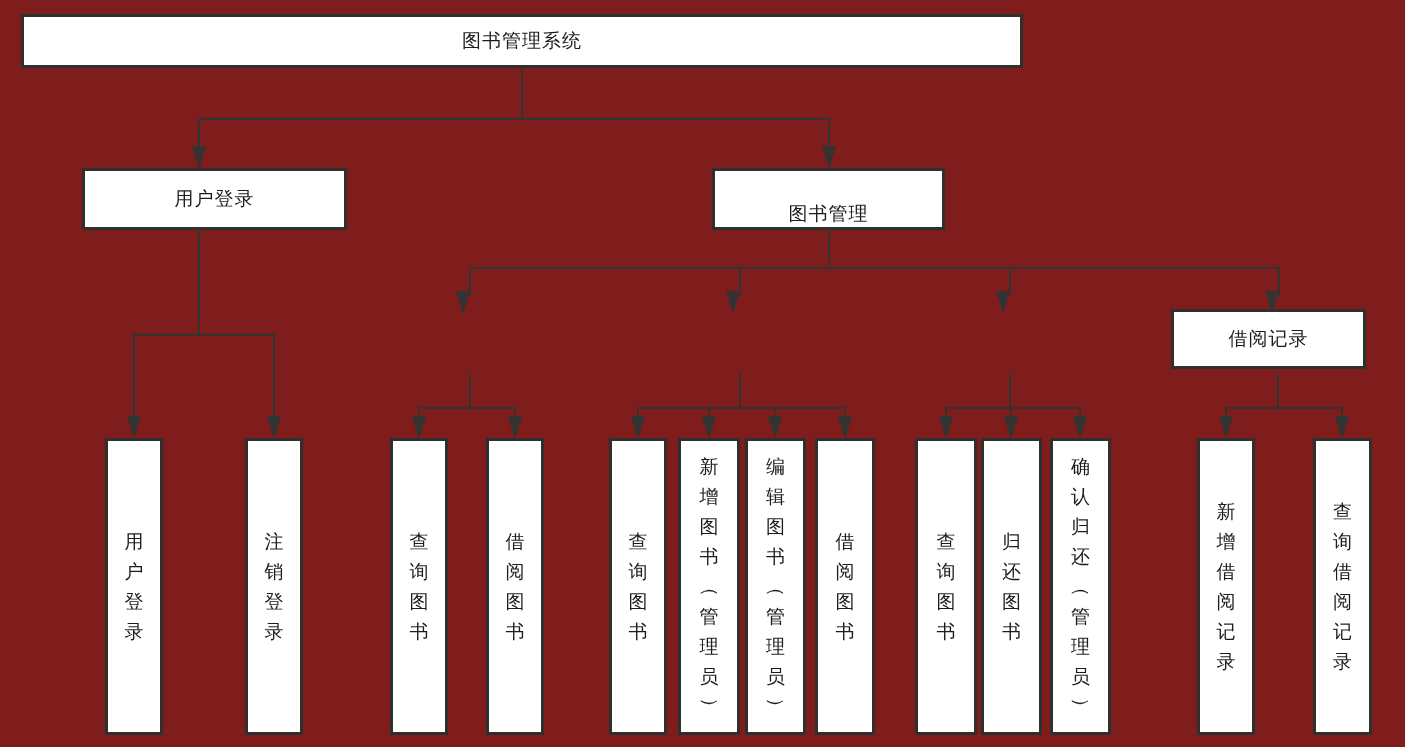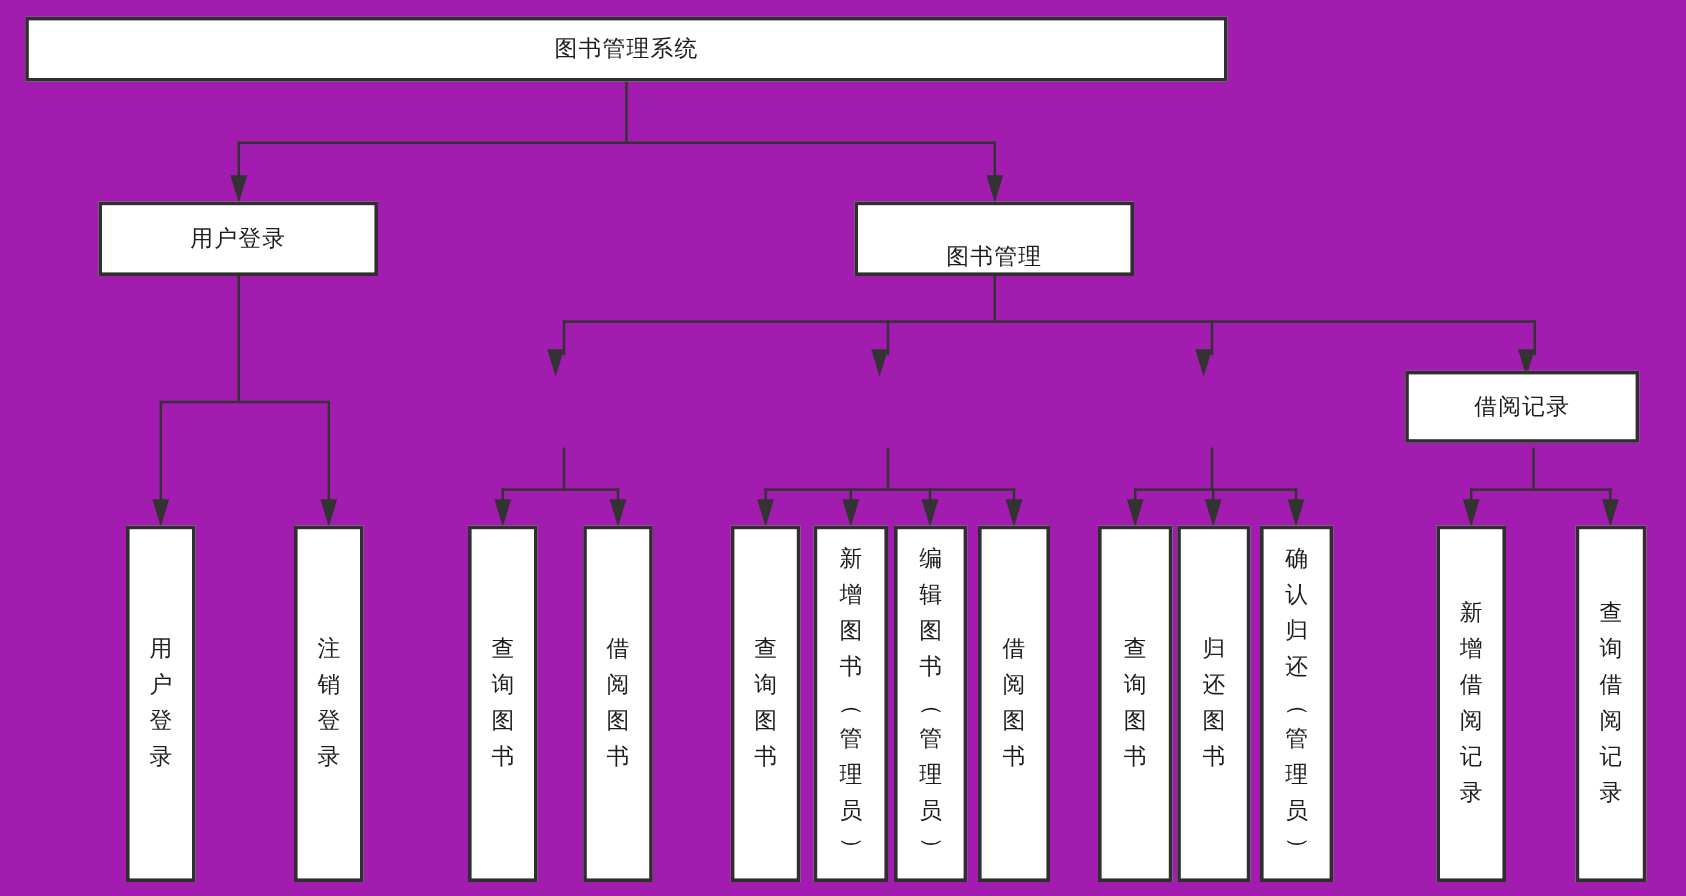--- a/index.html
+++ b/index.html
@@ -1,17 +1,17 @@
 <!DOCTYPE html>
 <html><head>
 <meta charset="utf-8">
 <style>
   html,body { margin:0; padding:0; background:#fff; }
   .canvas {
-    position:relative; width:1405px; height:747px; background:#a21caf;
+    position:relative; width:1405px; height:747px; background:#7f1d1d;
     font-family:Liberation Serif, serif; overflow:hidden;
   }
   .node {
     position:absolute; box-sizing:border-box;
     border:3px solid #2f2f2f; background:#ffffff;
     display:flex; align-items:center; justify-content:center;
     color:#1c1c1c; font-size:19px; letter-spacing:1px;
   }
   .node.leaf { flex-direction:column; letter-spacing:0; }
   .vchar { font-size:19px; line-height:30px; text-align:center; }
@@ -90,21 +90,21 @@
   <div class="arrow" style="left:939px;top:416px;"></div>
   <div class="arrow" style="left:1004px;top:416px;"></div>
   <div class="arrow" style="left:1073px;top:416px;"></div>
   <div class="arrow" style="left:1219px;top:416px;"></div>
   <div class="arrow" style="left:1335px;top:416px;"></div>
 
   <div class="node" style="left:21px;top:14px;width:1002px;height:54px;">
     <span>图书管理系统</span>
   </div>
 
-  <div class="node" style="left:82px;top:168px;width:233px;height:62px;">
+  <div class="node" style="left:82px;top:168px;width:265px;height:62px;">
     <span>用户登录</span>
   </div>
   <div class="node" style="left:712px;top:168px;width:233px;height:62px;align-items:flex-end;">
     <span>图书管理</span>
   </div>
 
   <div class="node" style="left:1171px;top:309px;width:195px;height:60px;">
     <span>借阅记录</span>
   </div>
 

